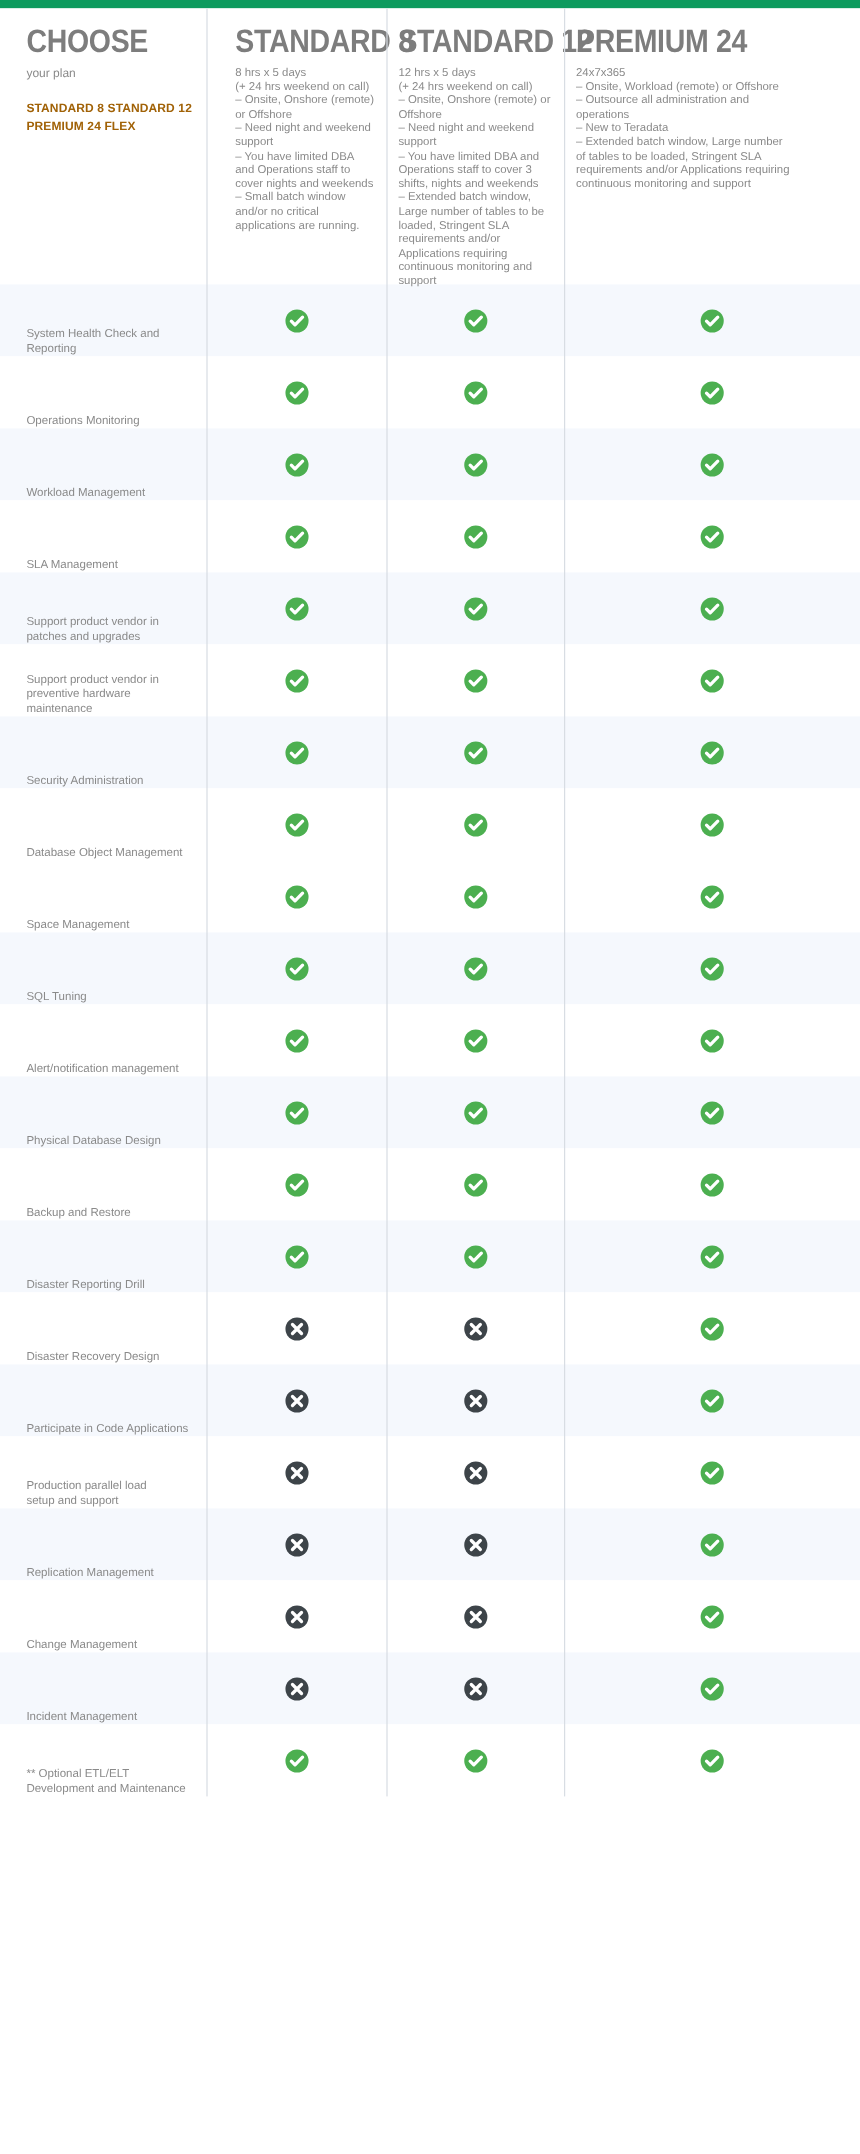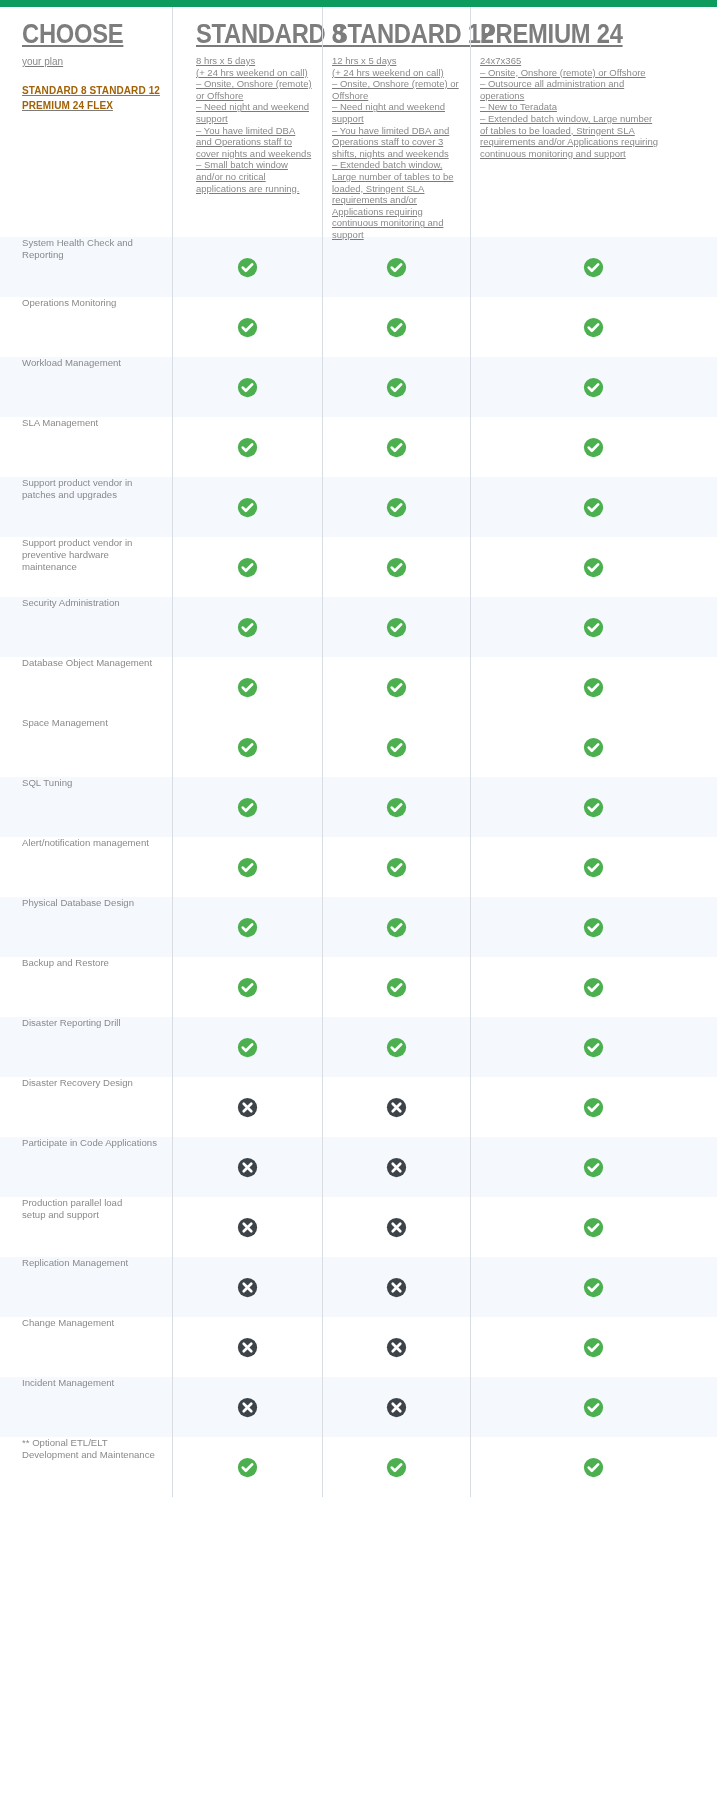--- a/index.html
+++ b/index.html
@@ -48,21 +48,20 @@
   
   .head-row {
     display: flex;
     height: 230px;
     box-sizing: border-box;
     background: #ffffff;
   }
   .head-cell {
     box-sizing: border-box;
     padding: 12px 10px 0 22px;
-    text-decoration: underline;
   }
   .c0 { width: 172px; }
   .c1 { width: 150px; padding-left: 24px; }
   .c2 { width: 148px; padding-left: 10px; }
   .c3 { width: 199px; padding-left: 10px; }
 
   .head-title {
     font-family: "Liberation Sans Narrow", "Liberation Sans", sans-serif;
     font-size: 27px;
     line-height: 30px;
@@ -93,21 +92,21 @@
     color: #8a8a8a;
     margin: 0;
     white-space: pre-line;
   }
 
   
   .row {
     display: flex;
     height: 60px;
     box-sizing: border-box;
-    align-items: flex-start;
+    align-items: flex-end;
     background: #ffffff;
   }
   .row.alt { background: #f5f8fd; }
 
   .cell-label {
     width: 172px;
     box-sizing: border-box;
     padding: 0 10px 0 22px;
     font-size: 9.6px;
     line-height: 12px;
@@ -170,21 +169,21 @@
 (+ 24 hrs weekend on call)
 – Onsite, Onshore (remote) or Offshore
 – Need night and weekend support
 – You have limited DBA and Operations staff to cover 3 shifts, nights and weekends
 – Extended batch window, Large number of tables to be loaded, Stringent SLA requirements and/or Applications requiring continuous monitoring and support</div>
     </div>
 
     <div class="head-cell c3">
       <div class="head-title">PREMIUM 24</div>
       <div class="head-desc">24x7x365
-– Onsite, Onshore (remote) or Offshore
+– Onsite, Workload (remote) or Offshore
 – Outsource all administration and operations
 – New to Teradata
 – Extended batch window, Large number of tables to be loaded, Stringent SLA requirements and/or Applications requiring continuous monitoring and support</div>
     </div>
 
   </div>
 
   <div id="rows-host">
       <div class="row alt">
         <div class="cell-label">System Health Check and Reporting</div>

